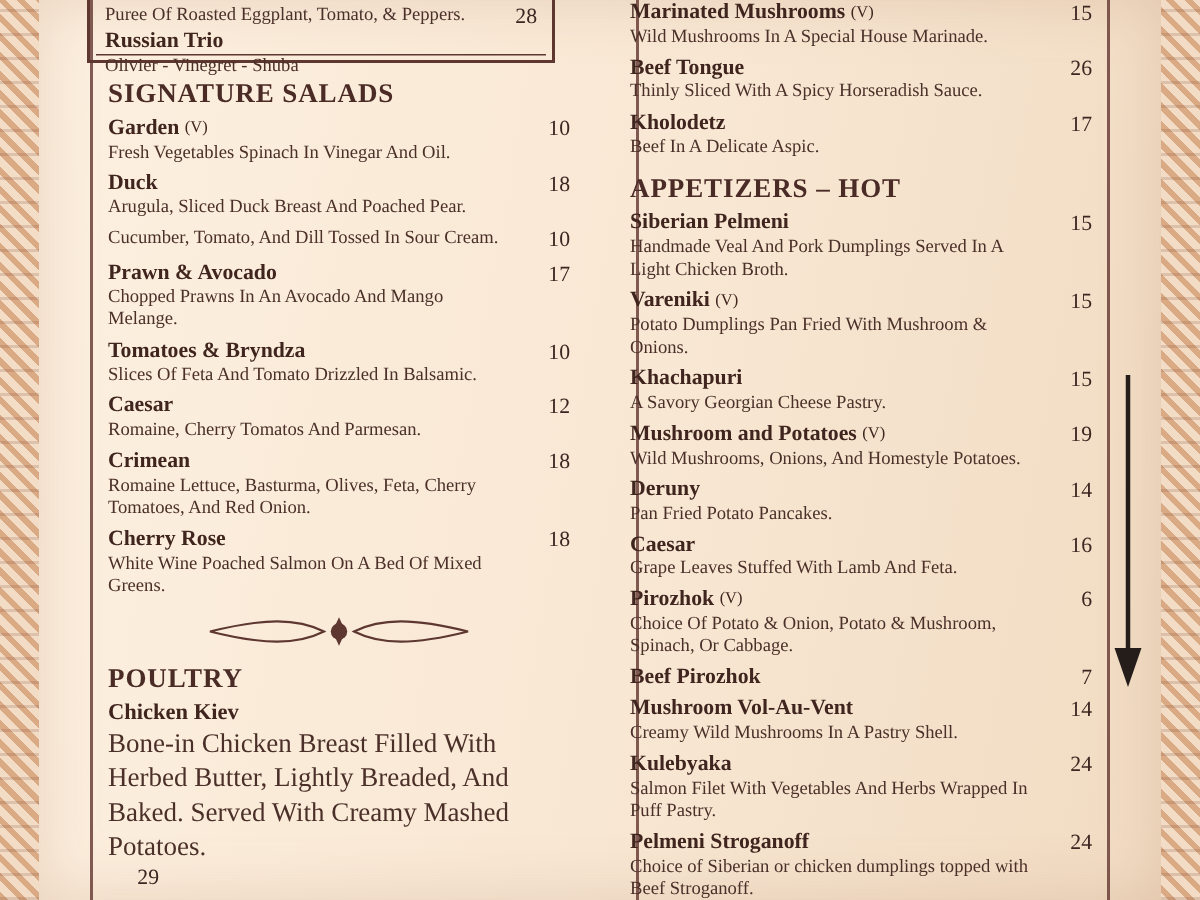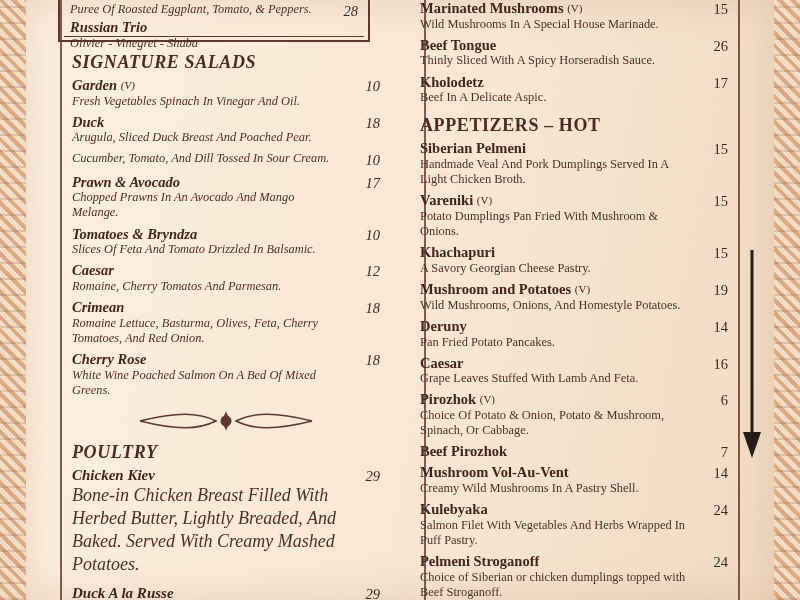--- a/index.html
+++ b/index.html
@@ -76,21 +76,21 @@
 
   .columns {
     position: absolute;
     inset: 0;
     display: flex;
   }
   .col {
     position: relative;
     box-sizing: border-box;
   }
-  .col.left  { width: 398px; padding: 0 18px 0 46px; font-style: italic; }
+  .col.left  { width: 398px; padding: 0 18px 0 46px; }
   .col.right { width: 402px; padding: 0 46px 0 22px; }
 
   
   .top-box {
     position: relative;
     border: 2px solid #5d3730;
     border-top: none;
     margin: 0 10px 0 -14px;
     padding: 2px 10px 6px 10px;
     height: 42px;
@@ -142,21 +142,21 @@
   .item .desc {
     font-size: 12.4px;
     line-height: 1.22;
     color: #4b3029;
     margin-top: 0px;
   }
 
   
   .poultry .item .name { font-size: 15px; }
   .poultry .item .desc { font-size: 18px; line-height: 1.28; }
-  .poultry .item { margin-bottom: 9px; }
+  .poultry .item { margin-bottom: 9px; flex-direction: column; }
 
   
   .flourish {
     display: flex;
     align-items: center;
     justify-content: center;
     margin: 12px 0 8px 0;
     color: #5d3730;
   }
   .flourish svg { display: block; }

